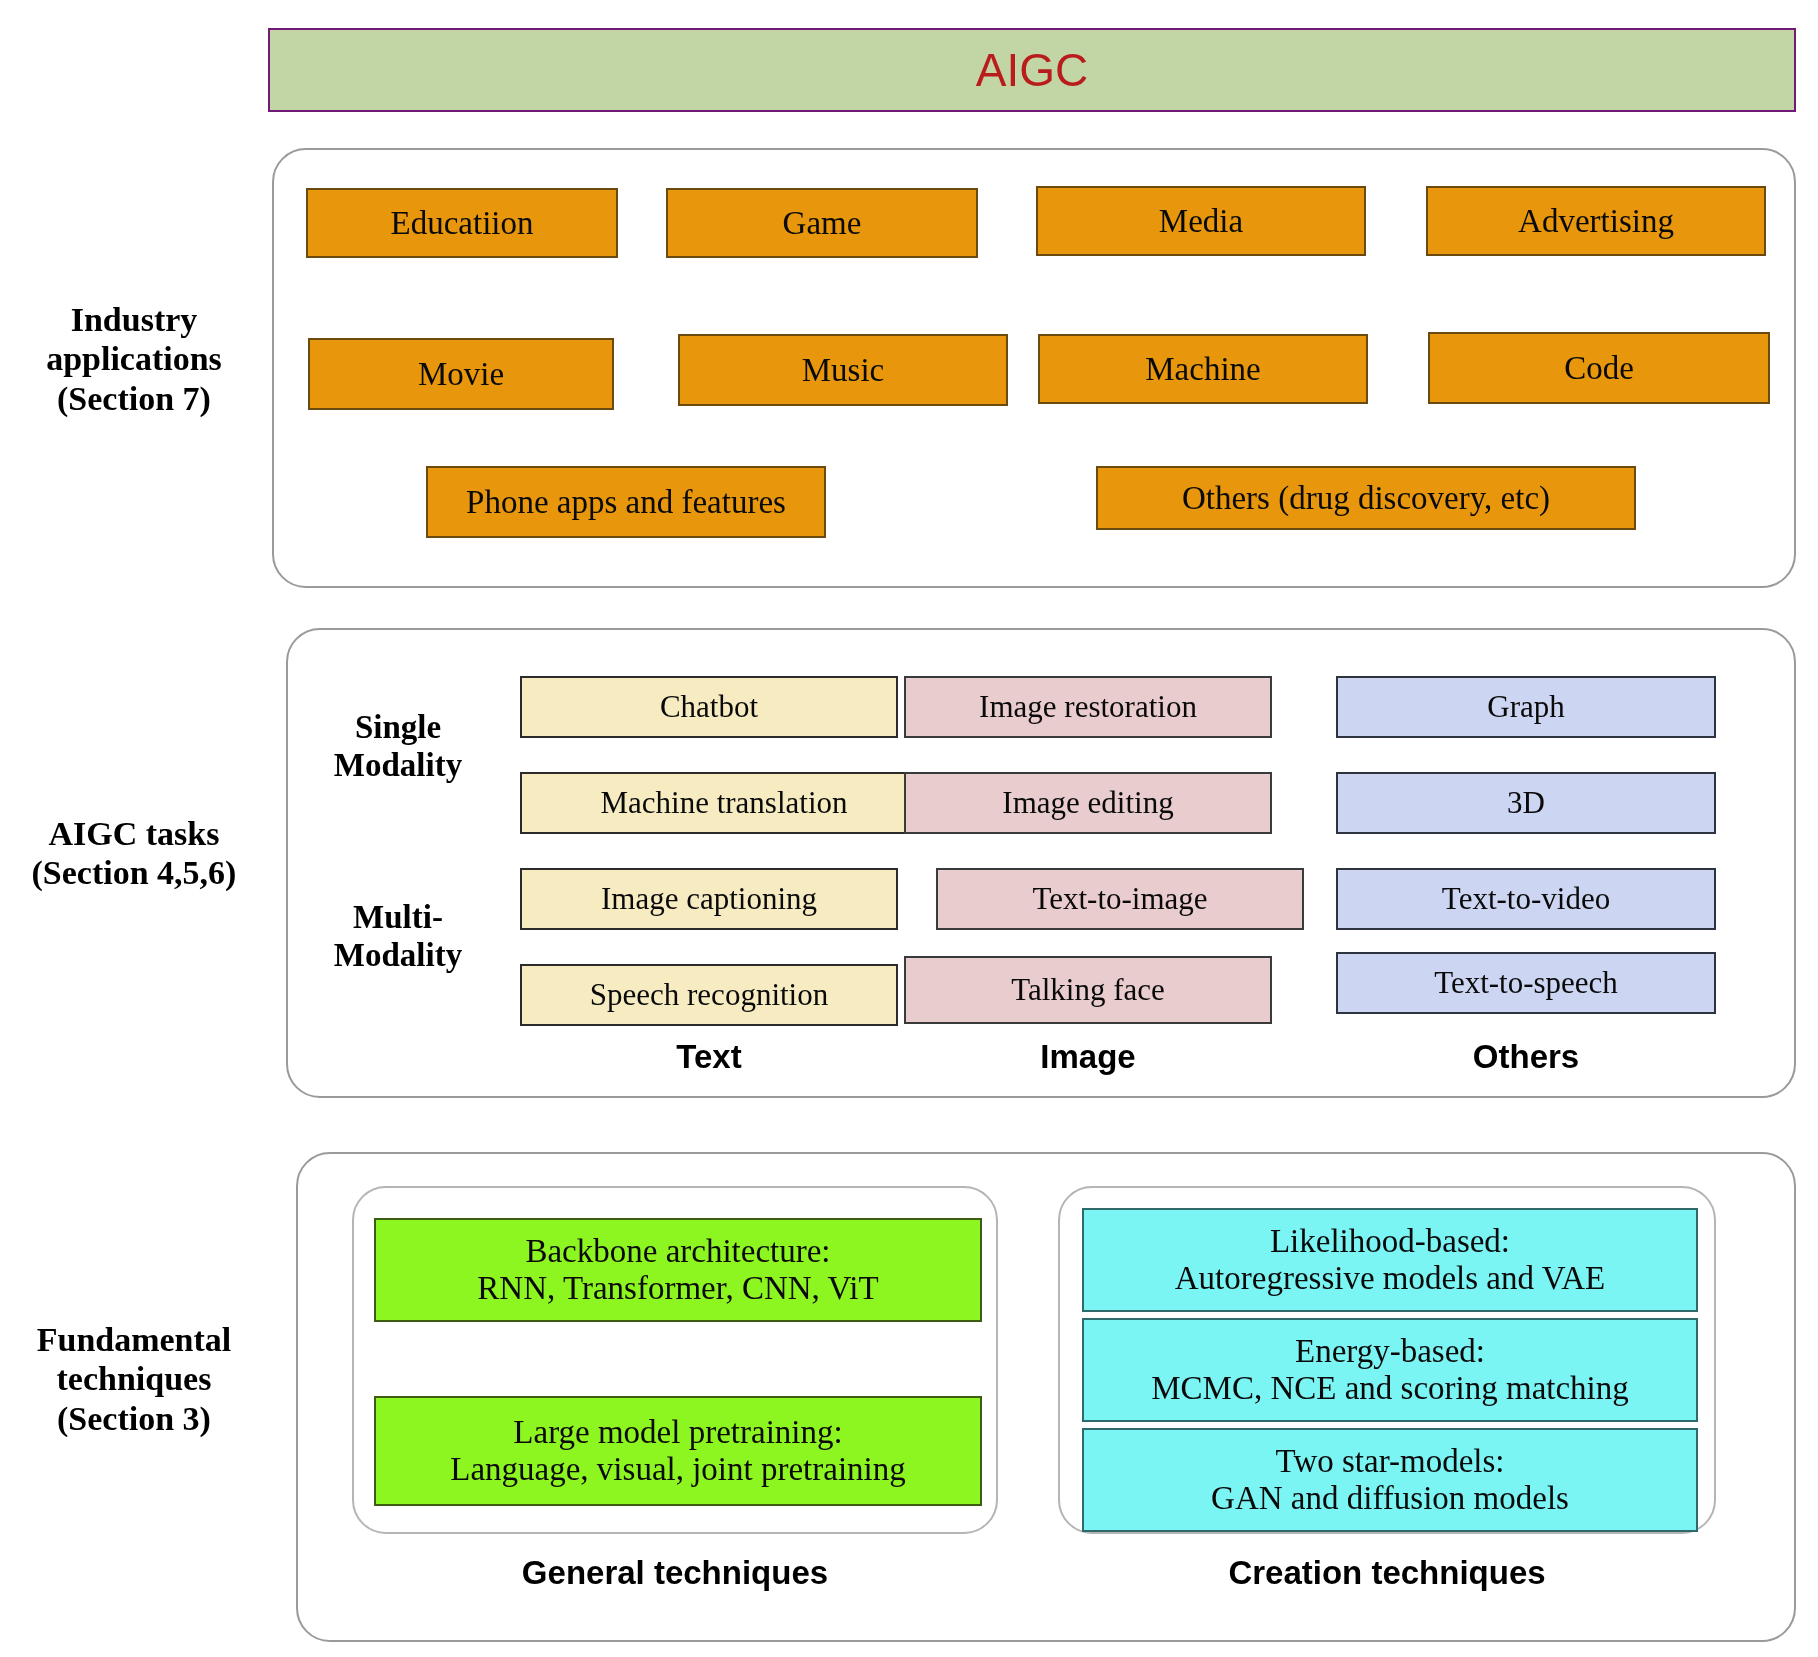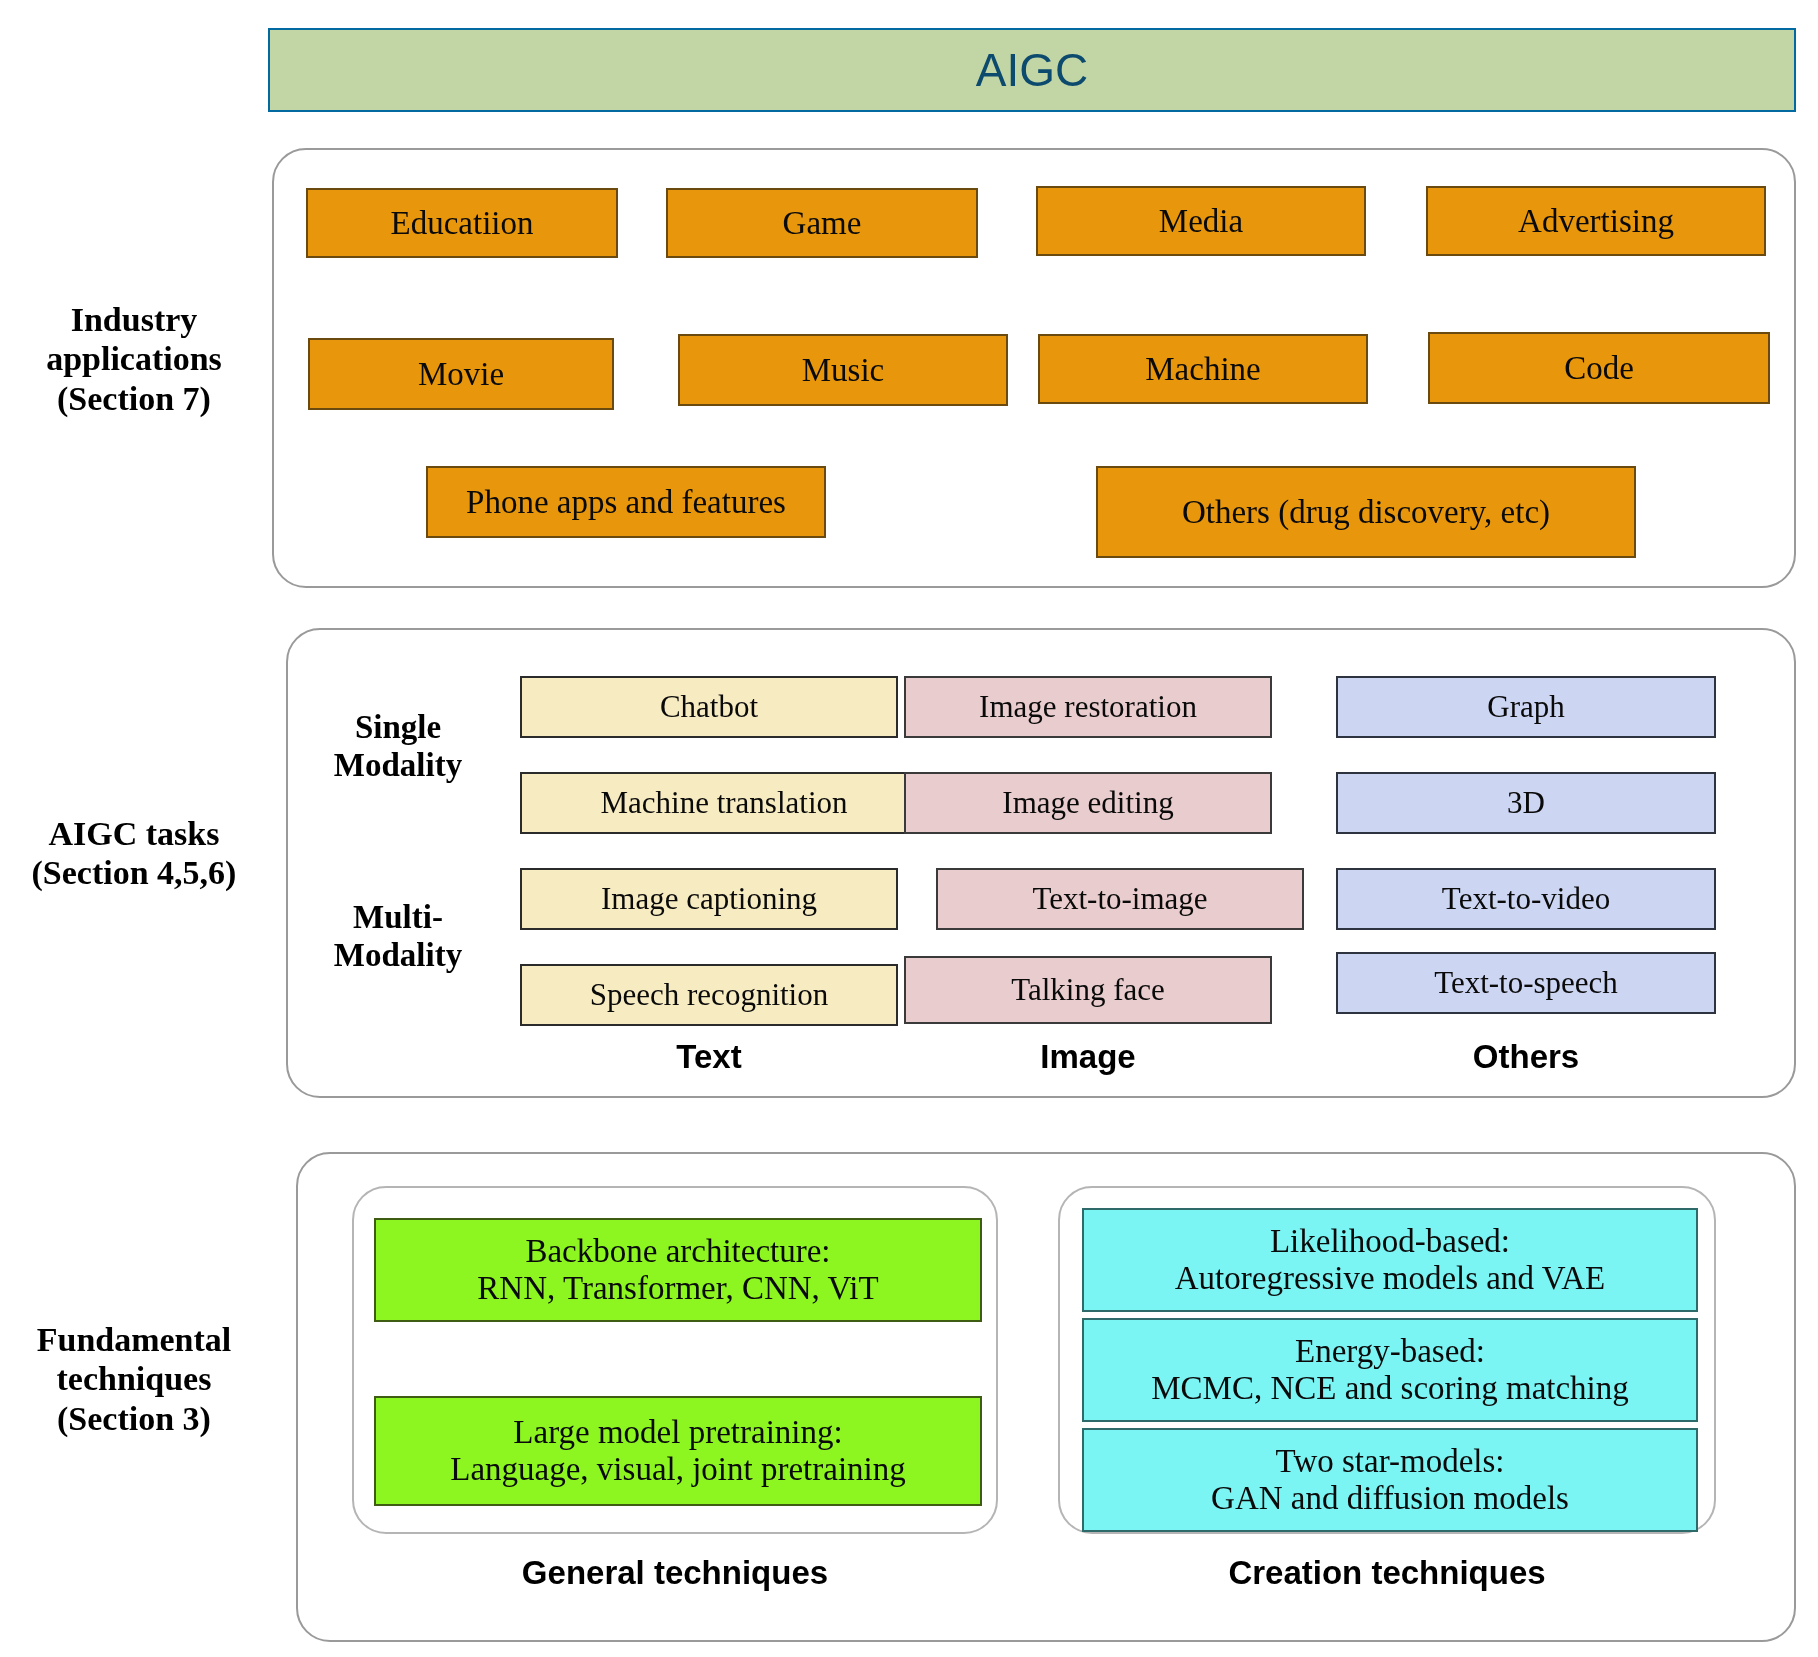--- a/index.html
+++ b/index.html
@@ -23,27 +23,27 @@
   }
 
   
   .aigc-banner {
     position: absolute;
     left: 268px;
     top: 28px;
     width: 1528px;
     height: 84px;
     background: #c2d6a5;
-    border: 2px solid #0369a1;
+    border: 2px solid #701a75;
     display: flex;
     align-items: center;
     justify-content: center;
     font-family: "Liberation Sans", sans-serif;
     font-size: 46px;
-    color: #0c4a6e;
+    color: #b91c1c;
     box-sizing: border-box;
   }
 
   
   .round-box {
     position: absolute;
     border: 2px solid #9a9a9a;
     border-radius: 34px;
     background: #ffffff;
     box-sizing: border-box;
@@ -152,21 +152,21 @@
     <div class="node orange" style="left:764px; top:184px; width:330px; height:70px;">
       <span>Machine</span>
     </div>
     <div class="node orange" style="left:1154px; top:182px; width:342px; height:72px;">
       <span>Code</span>
     </div>
 
     <div class="node orange" style="left:152px; top:316px; width:400px; height:72px;">
       <span>Phone apps and features</span>
     </div>
-    <div class="node orange" style="left:822px; top:316px; width:540px; height:92px;">
+    <div class="node orange" style="left:822px; top:316px; width:540px; height:64px;">
       <span>Others (drug discovery, etc)</span>
     </div>
   </div>
 
   <div class="section-label" style="left:0px; top:814px;">
     <div>AIGC tasks</div>
     <div>(Section 4,5,6)</div>
   </div>
 
   <div class="round-box" style="left:286px; top:628px; width:1510px; height:470px;">

